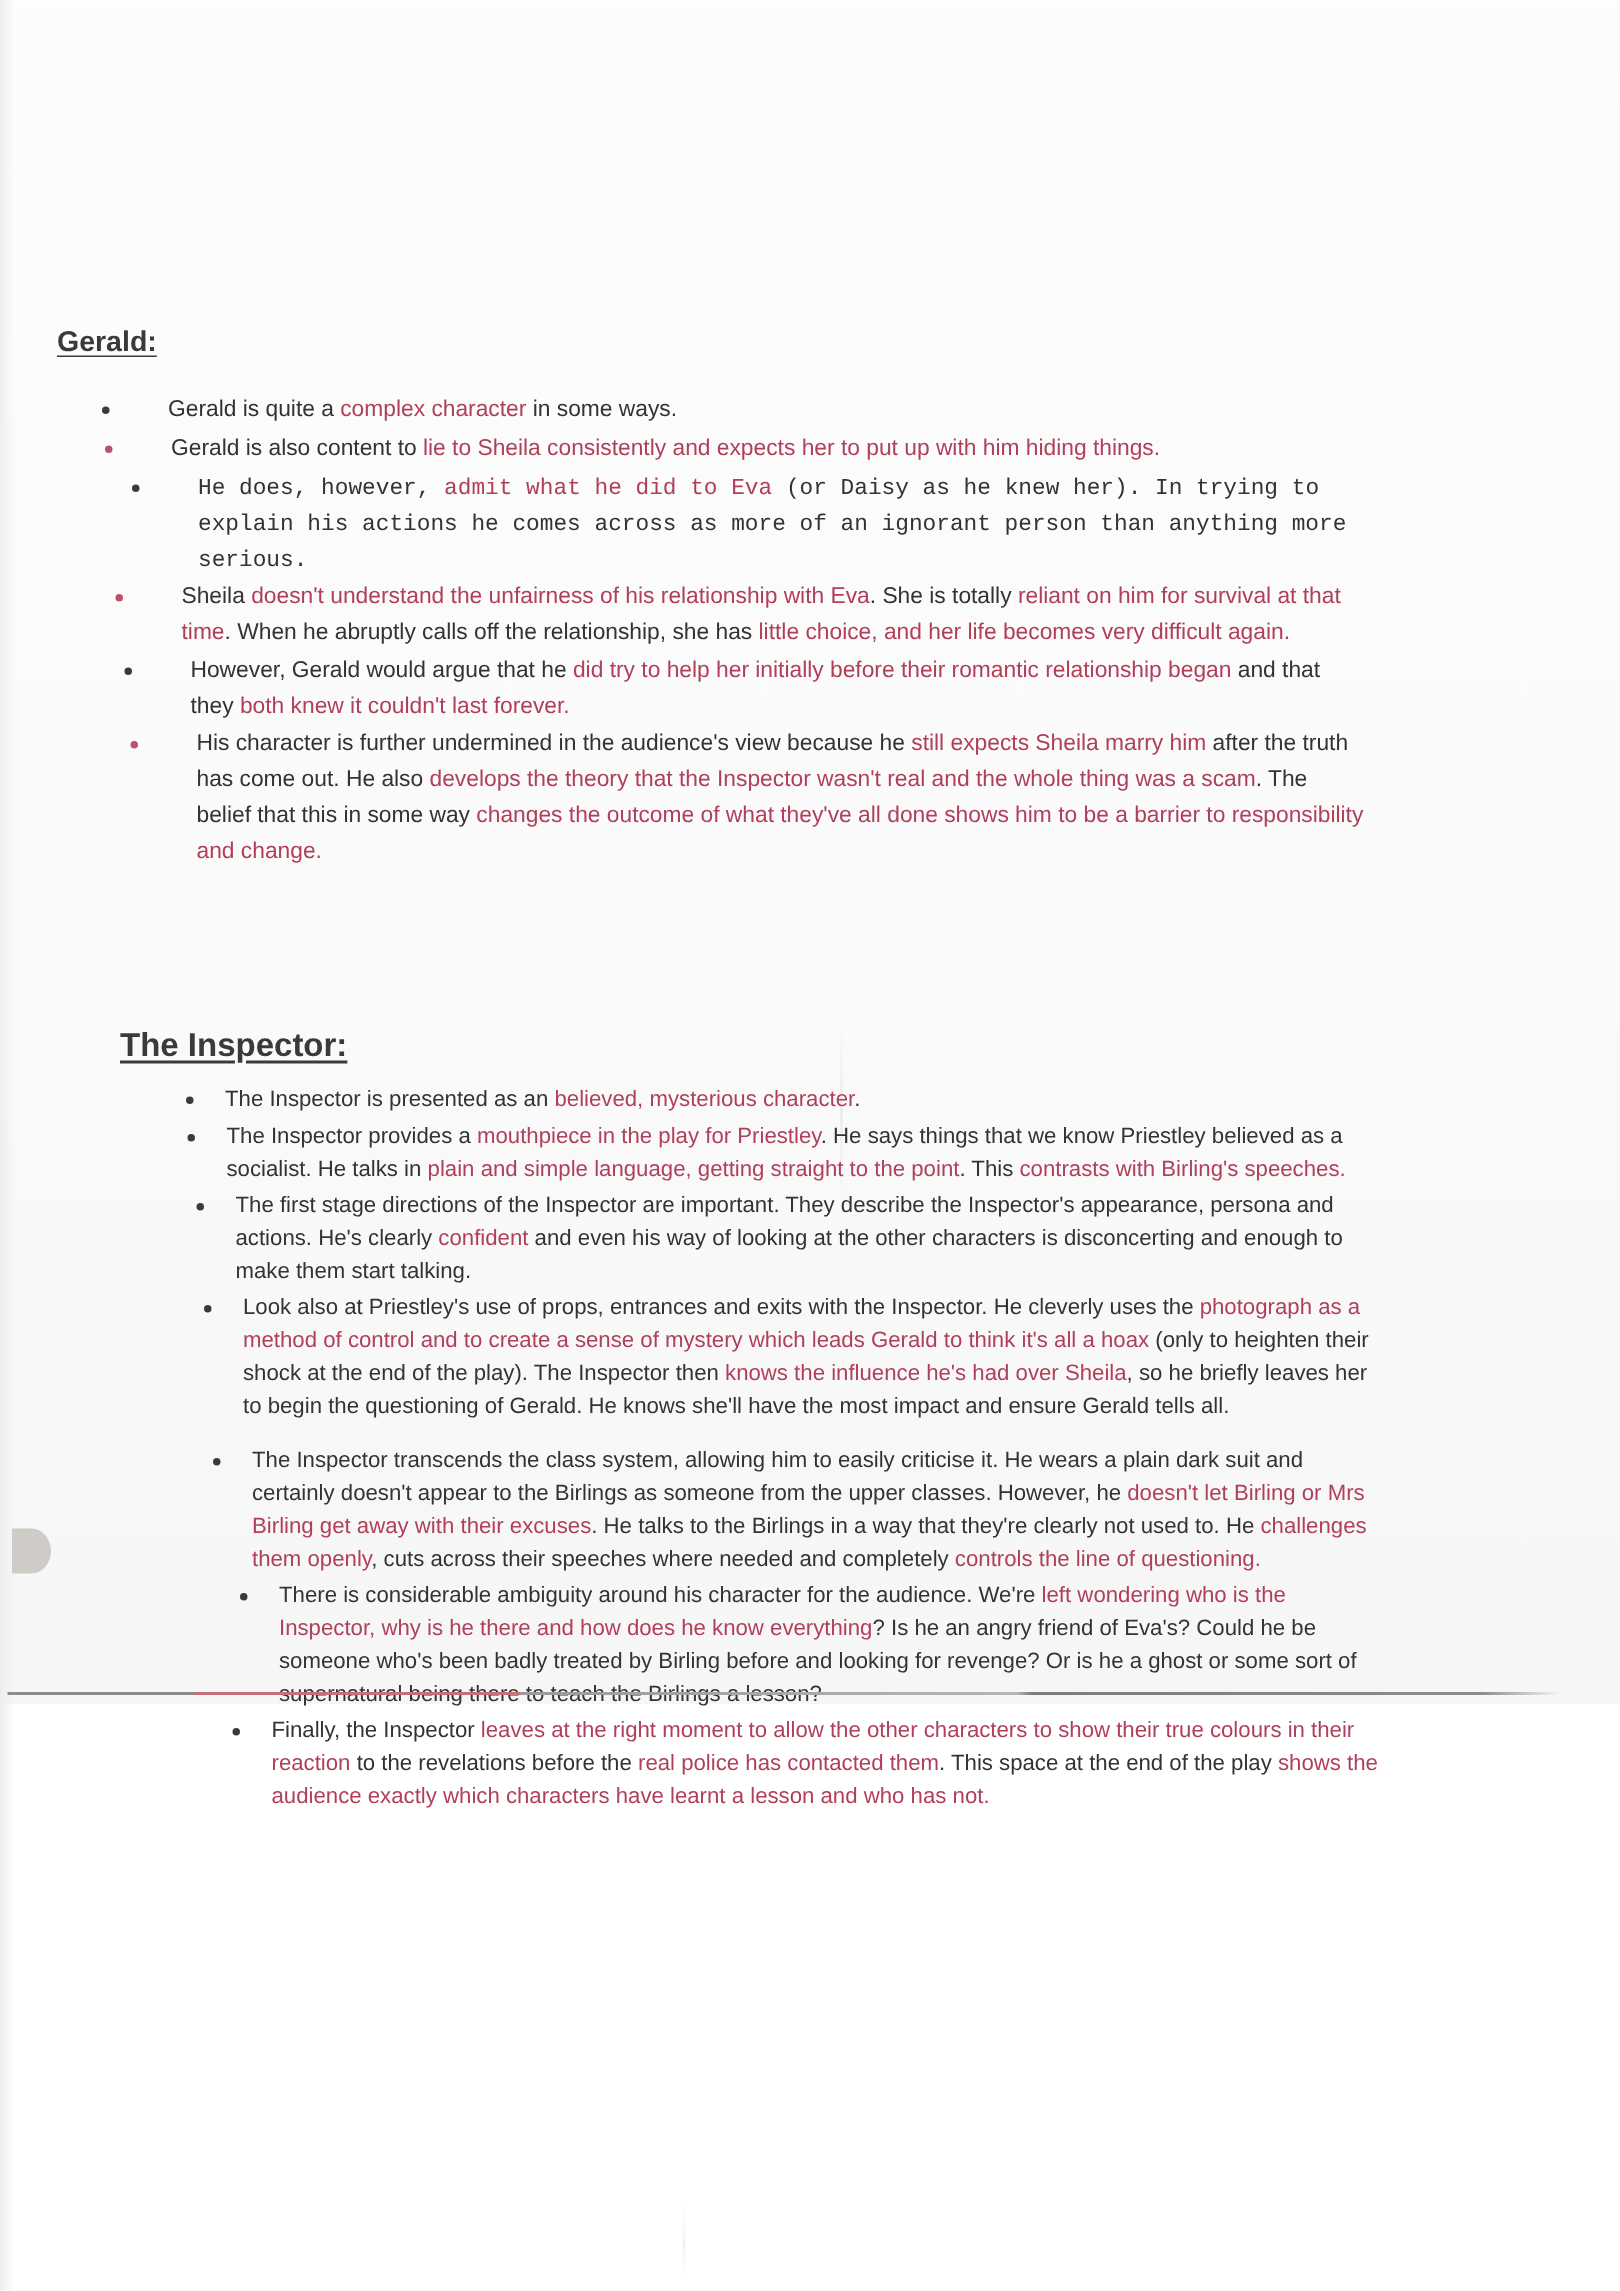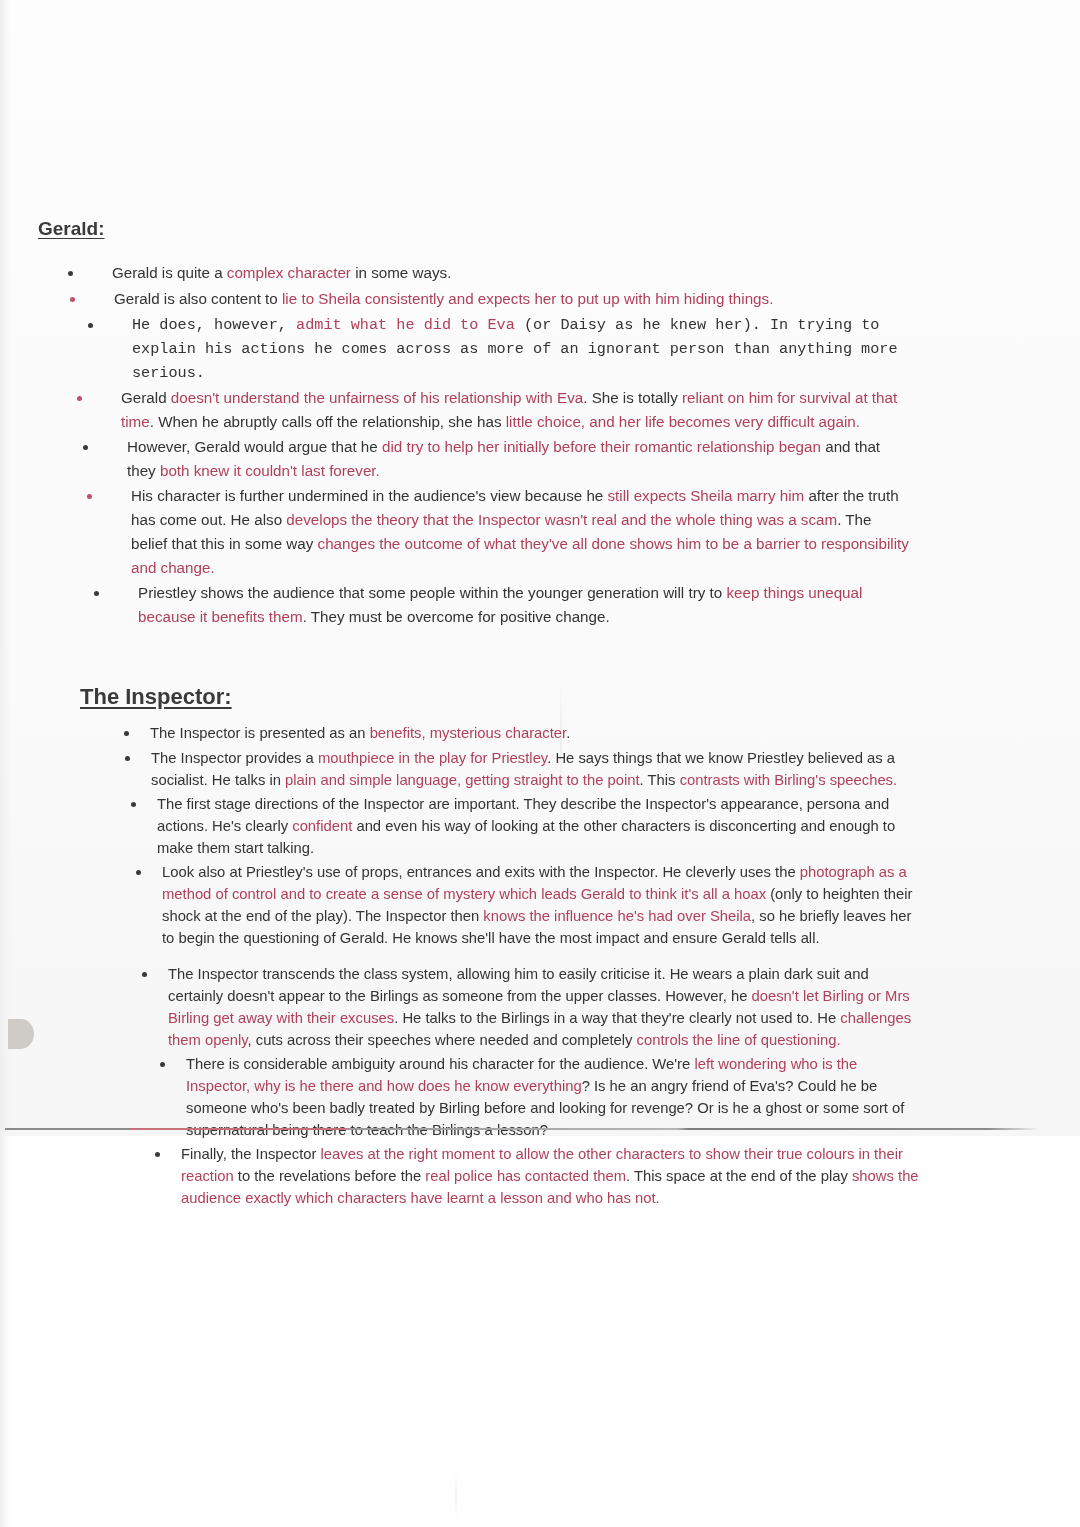--- a/index.html
+++ b/index.html
@@ -111,29 +111,28 @@
   <div class="page-left-edge"></div>
   <div class="fold-line" style="left:560px; top:680px; height:120px;"></div>
   <div class="fold-line" style="left:455px; top:1470px; height:50px;"></div>
   <div class="punch-hole"></div>
 
   <h2 id="gerald-heading" class="section-heading">Gerald:</h2>
   <ul id="gerald-list" class="bullets">
       <li><span class="dot"></span><span>Gerald is quite a </span><span class="hl">complex character</span><span> in some ways.</span></li>
       <li><span class="dot rose"></span><span>Gerald is also content to </span><span class="hl">lie to Sheila consistently and expects her to put up with him hiding things.</span></li>
       <li><span class="dot"></span><span>He does, however, </span><span class="hl">admit what he did to Eva</span><span> (or Daisy as he knew her). In trying to explain his actions he comes across as more of an ignorant person than anything more serious.</span></li>
-      <li><span class="dot rose"></span><span>Gerald </span><span class="hl">doesn't understand the unfairness of his relationship with Eva</span><span>. She is totally </span><span class="hl">reliant on him for survival at that time</span><span>. When he abruptly calls off the relationship, she has </span><span class="hl">little choice, and her life becomes very difficult again.</span></li>
+      <li><span class="dot rose"></span><span>Sheila </span><span class="hl">doesn't understand the unfairness of his relationship with Eva</span><span>. She is totally </span><span class="hl">reliant on him for survival at that time</span><span>. When he abruptly calls off the relationship, she has </span><span class="hl">little choice, and her life becomes very difficult again.</span></li>
       <li><span class="dot"></span><span>However, Gerald would argue that he </span><span class="hl">did try to help her initially before their romantic relationship began</span><span> and that they </span><span class="hl">both knew it couldn't last forever.</span></li>
       <li><span class="dot rose"></span><span>His character is further undermined in the audience's view because he </span><span class="hl">still expects Sheila marry him</span><span> after the truth has come out. He also </span><span class="hl">develops the theory that the Inspector wasn't real and the whole thing was a scam</span><span>. The belief that this in some way </span><span class="hl">changes the outcome of what they've all done shows him to be a barrier to responsibility and change.</span></li>
-      <li><span class="dot"></span><span>Priestley shows the audience that some people within the younger generation will try to </span><span class="hl">keep things unequal because it benefits them</span><span>. They must be overcome for positive change.</span></li>
     </ul>
 
   <h2 id="inspector-heading" class="section-heading">The Inspector:</h2>
   <ul id="inspector-list" class="bullets">
-      <li><span class="dot"></span><span>The Inspector is presented as an </span><span class="hl">benefits, mysterious character</span><span>.</span></li>
+      <li><span class="dot"></span><span>The Inspector is presented as an </span><span class="hl">believed, mysterious character</span><span>.</span></li>
       <li><span class="dot"></span><span>The Inspector provides a </span><span class="hl">mouthpiece in the play for Priestley</span><span>. He says things that we know Priestley believed as a socialist. He talks in </span><span class="hl">plain and simple language, getting straight to the point</span><span>. This </span><span class="hl">contrasts with Birling's speeches.</span></li>
       <li><span class="dot"></span><span>The first stage directions of the Inspector are important. They describe the Inspector's appearance, persona and actions. He's clearly </span><span class="hl">confident</span><span> and even his way of looking at the other characters is disconcerting and enough to make them start talking.</span></li>
       <li><span class="dot"></span><span>Look also at Priestley's use of props, entrances and exits with the Inspector. He cleverly uses the </span><span class="hl">photograph as a method of control and to create a sense of mystery which leads Gerald to think it's all a hoax</span><span> (only to heighten their shock at the end of the play). The Inspector then </span><span class="hl">knows the influence he's had over Sheila</span><span>, so he briefly leaves her to begin the questioning of Gerald. He knows she'll have the most impact and ensure Gerald tells all.</span></li>
       <li><span class="dot"></span><span>The Inspector transcends the class system, allowing him to easily criticise it. He wears a plain dark suit and certainly doesn't appear to the Birlings as someone from the upper classes. However, he </span><span class="hl">doesn't let Birling or Mrs Birling get away with their excuses</span><span>. He talks to the Birlings in a way that they're clearly not used to. He </span><span class="hl">challenges them openly</span><span>, cuts across their speeches where needed and completely </span><span class="hl">controls the line of questioning.</span></li>
       <li><span class="dot"></span><span>There is considerable ambiguity around his character for the audience. We're </span><span class="hl">left wondering who is the Inspector, why is he there and how does he know everything</span><span>? Is he an angry friend of Eva's? Could he be someone who's been badly treated by Birling before and looking for revenge? Or is he a ghost or some sort of supernatural being there to teach the Birlings a lesson?</span></li>
       <li><span class="dot"></span><span>Finally, the Inspector </span><span class="hl">leaves at the right moment to allow the other characters to show their true colours in their reaction</span><span> to the revelations before the </span><span class="hl">real police has contacted them</span><span>. This space at the end of the play </span><span class="hl">shows the audience exactly which characters have learnt a lesson and who has not.</span></li>
     </ul>
 
   <div class="page-bottom-edge"></div>
 </div>

